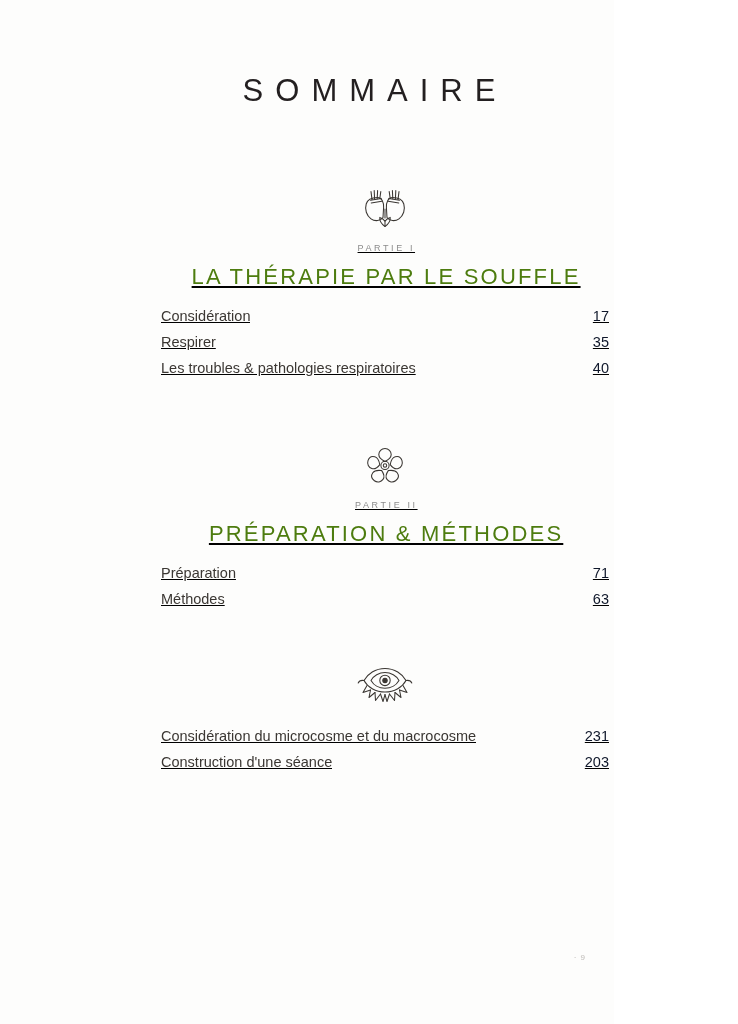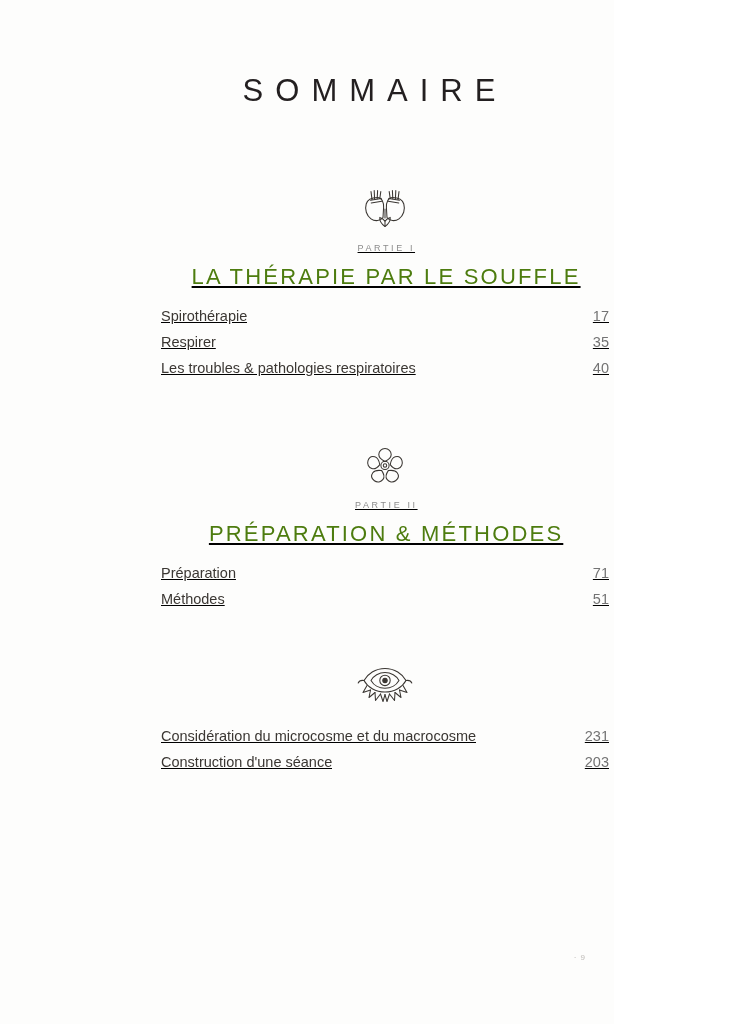--- a/index.html
+++ b/index.html
@@ -110,21 +110,21 @@
     top: -2px;
     background-image: radial-gradient(circle, #b9b6b2 0.55px, transparent 0.7px);
     background-size: 4px 2px;
     background-repeat: repeat-x;
     background-position: 0 center;
     min-width: 10px;
   }
   .toc-page {
     flex: 0 0 auto;
     text-align: left;
-    color: #737373;
+    color: #0f172a;
     font-weight: 300;
   }
 
   
   .folio {
     position: absolute;
     right: 28px;
     bottom: 62px;
     font-size: 8px;
     font-weight: 300;
@@ -170,21 +170,21 @@
         <path d="M28 36.4 L28 41.2"></path>
       </svg>
     </div>
 
     <div class="part-label">PARTIE I</div>
 
     <div class="part-title">LA THÉRAPIE PAR LE SOUFFLE</div>
 
     <ul class="toc-list">
       <li class="toc-row">
-        <span class="toc-text">Spirothérapie</span>
+        <span class="toc-text">Considération</span>
         <span class="toc-leader"></span>
         <span class="toc-page">17</span>
       </li>
       <li class="toc-row">
         <span class="toc-text">Respirer</span>
         <span class="toc-leader"></span>
         <span class="toc-page">35</span>
       </li>
       <li class="toc-row">
         <span class="toc-text">Les troubles &amp; pathologies respiratoires</span>
@@ -220,21 +220,21 @@
 
     <ul class="toc-list">
       <li class="toc-row">
         <span class="toc-text">Préparation</span>
         <span class="toc-leader"></span>
         <span class="toc-page">71</span>
       </li>
       <li class="toc-row">
         <span class="toc-text">Méthodes</span>
         <span class="toc-leader"></span>
-        <span class="toc-page">51</span>
+        <span class="toc-page">63</span>
       </li>
     </ul>
   </div>
 
   <div class="section section-3">
 
     <div class="ornament">
       <svg width="60" height="42" viewBox="0 0 60 42" fill="none" stroke="#3a3632" stroke-width="1.05" stroke-linecap="round" stroke-linejoin="round">
 
         <path d="M30 6.5 C39.5 6.5 47.5 12.0 51.0 18.5 C47.5 25.0 39.5 30.0 30 30.0 C20.5 30.0 12.5 25.0 9.0 18.5 C12.5 12.0 20.5 6.5 30 6.5 Z"></path>

